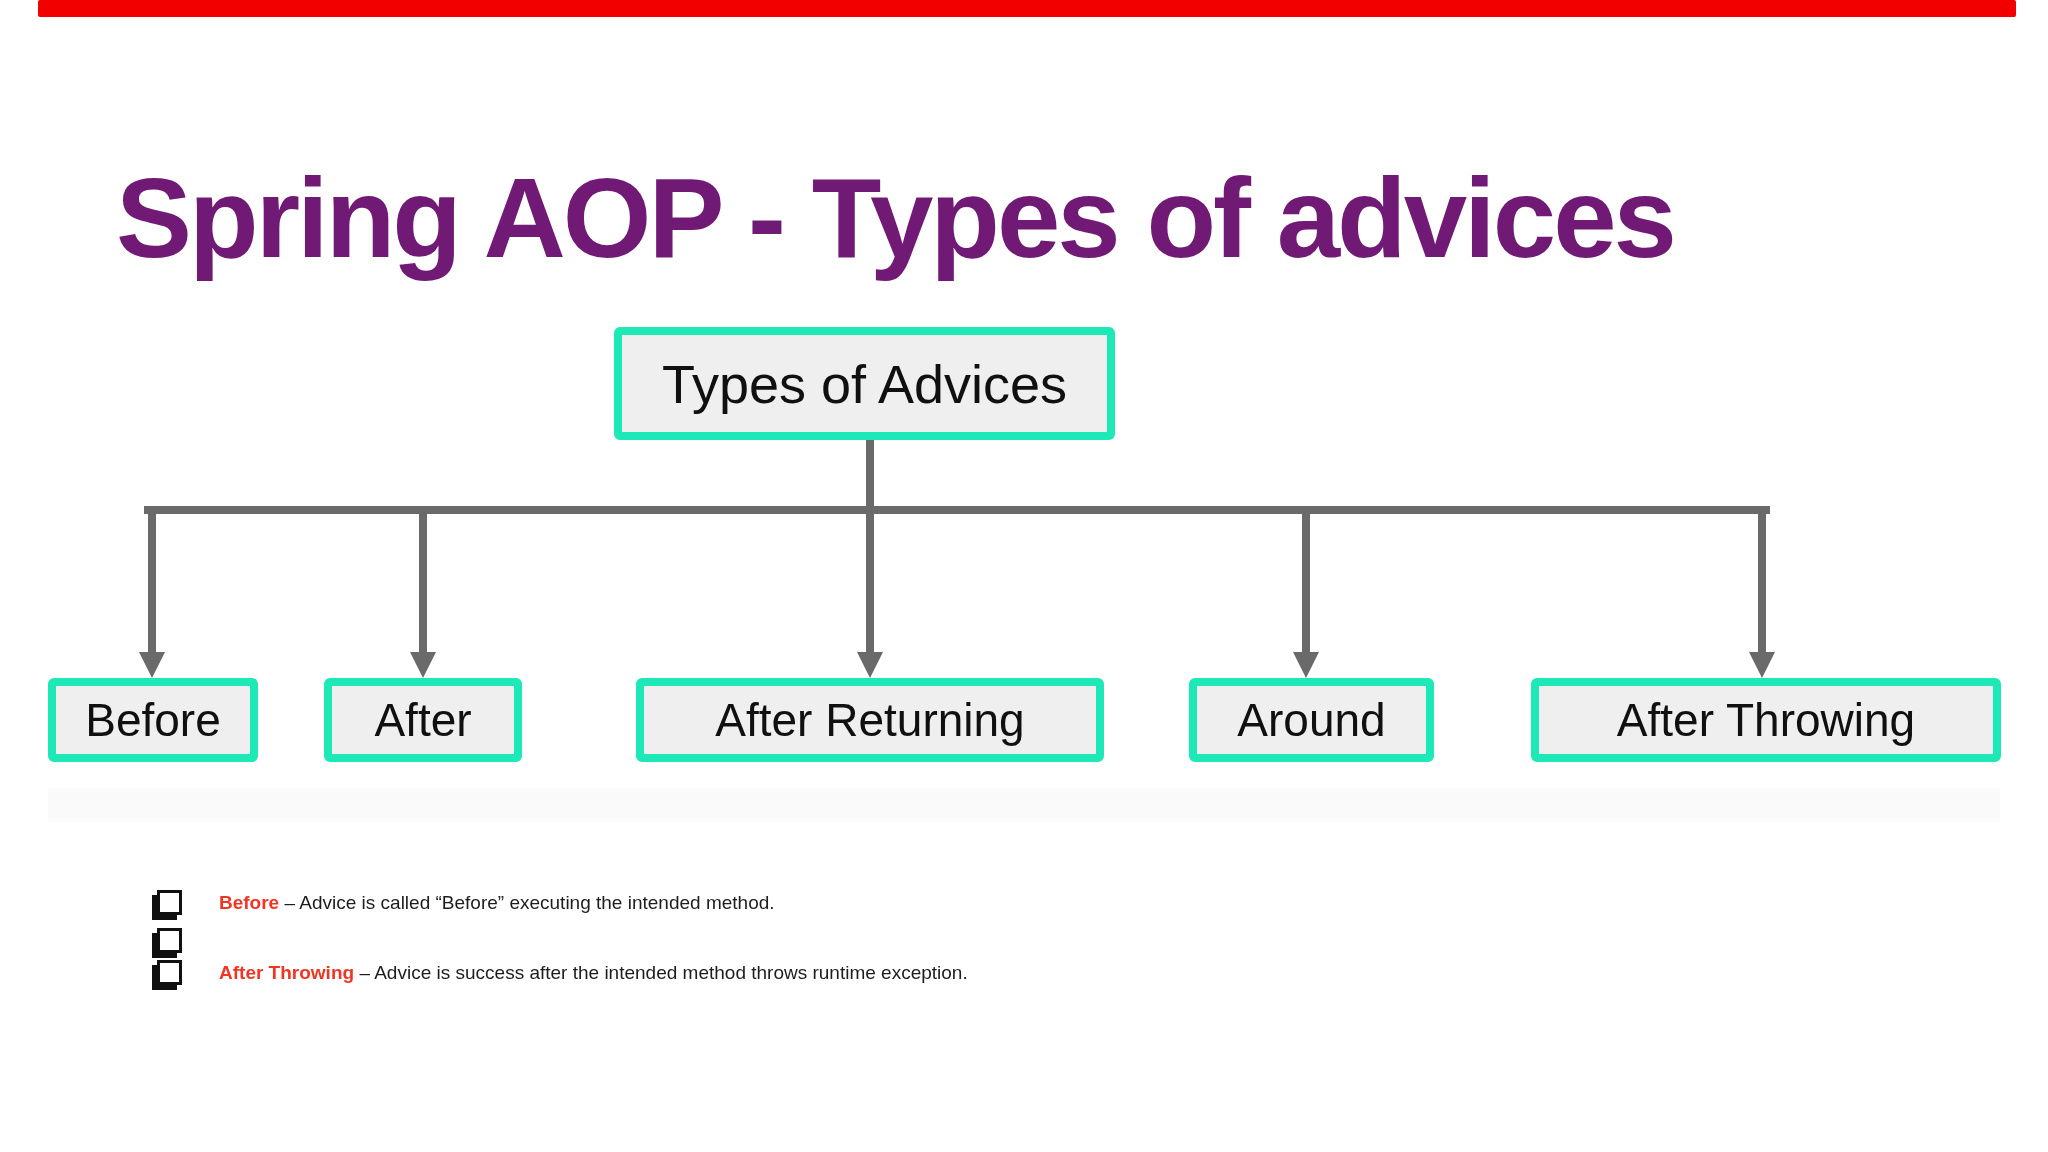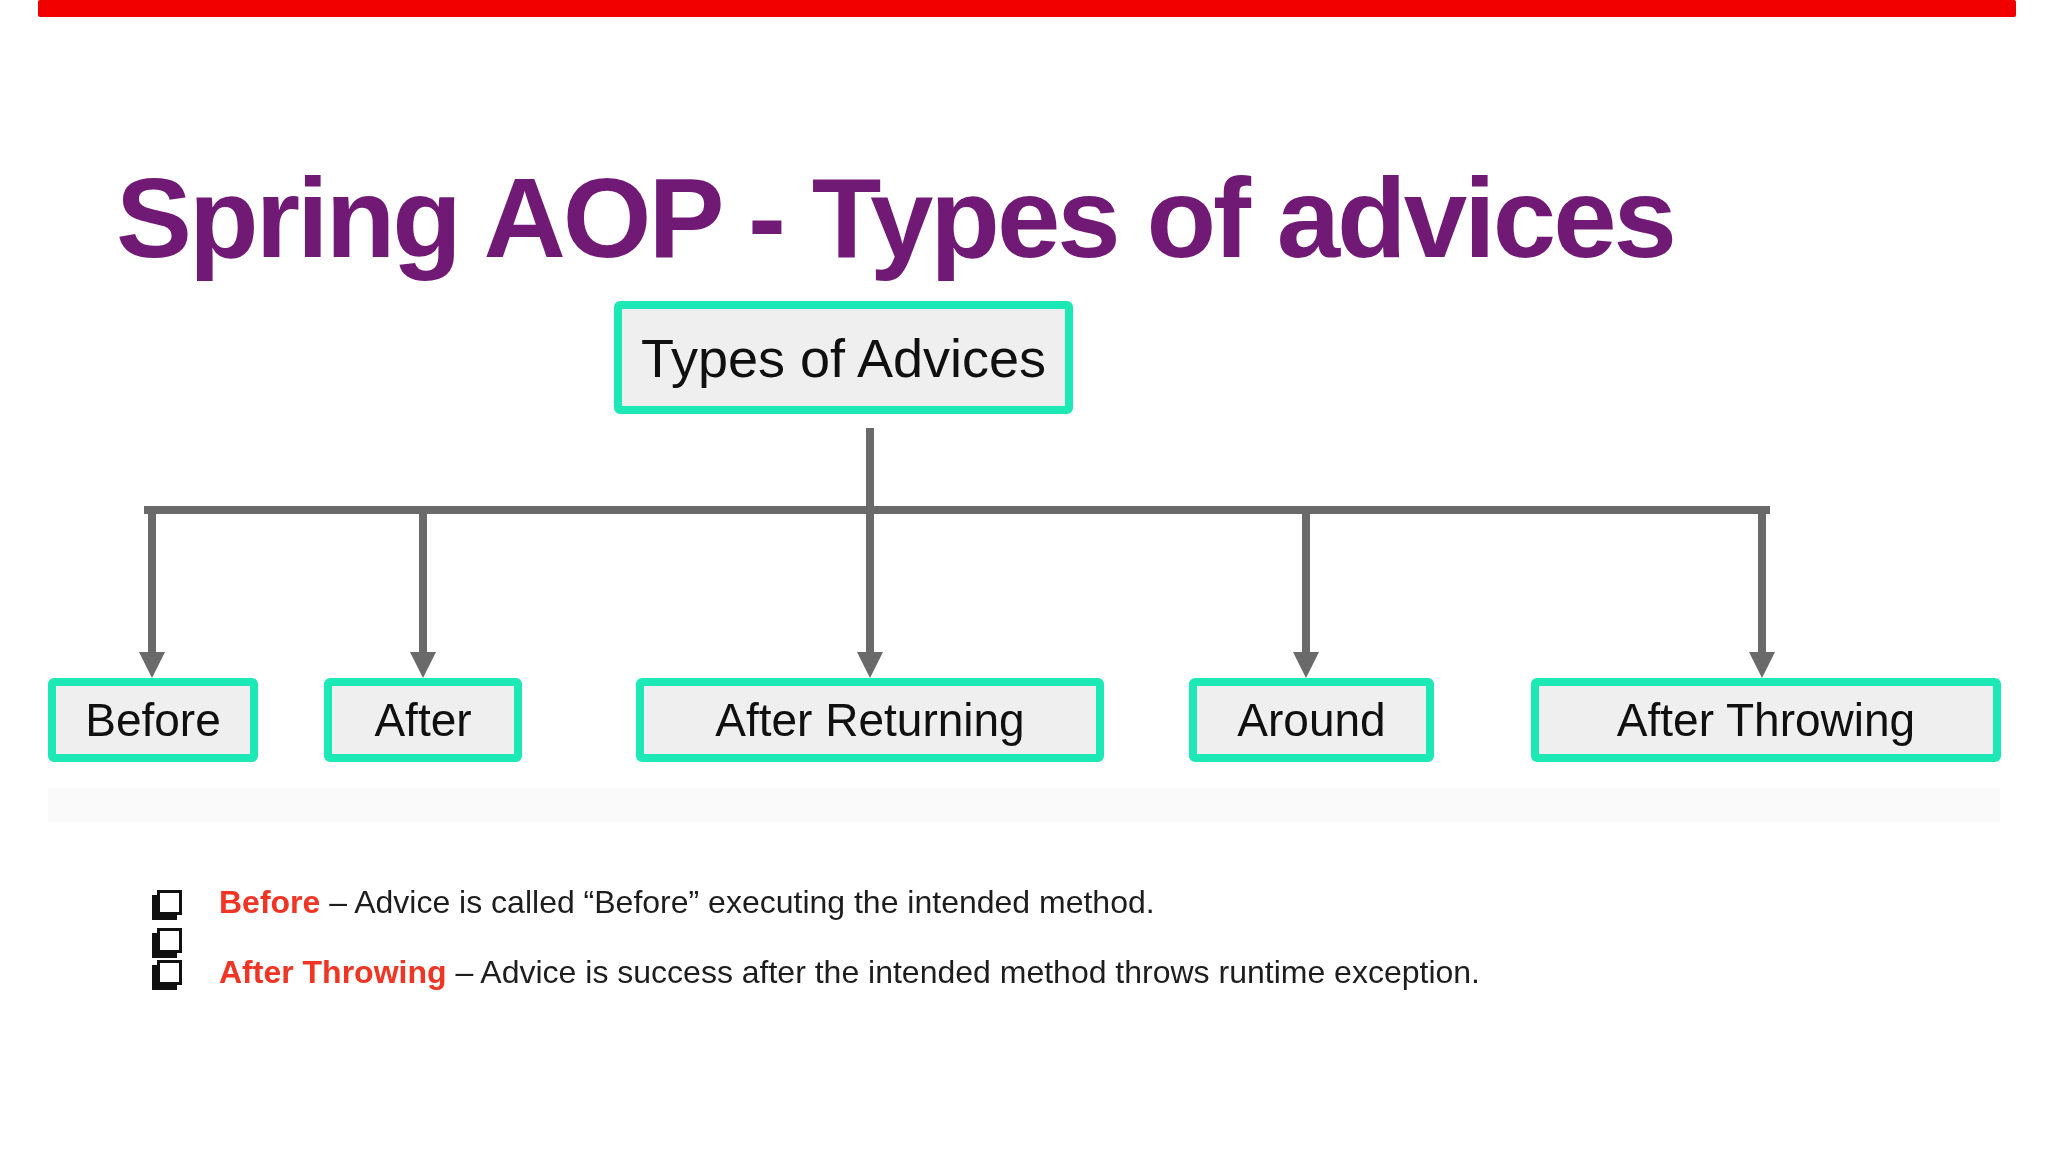--- a/index.html
+++ b/index.html
@@ -11,41 +11,41 @@
   .slide-title{
     position:absolute;left:92px;top:76px;width:1860px;
     font-size:114px;font-weight:bold;letter-spacing:-3px;color:#701a75;white-space:nowrap;margin-left:24px;
   }
   .node{
     position:absolute;box-sizing:border-box;background:#efefef;
     border:8px solid #1de9b6;border-radius:6px;
     display:flex;align-items:center;justify-content:center;
     color:#101010;white-space:nowrap;
   }
-  .node-root{left:614px;top:301px;width:459px;height:113px;font-size:54px;}
+  .node-root{left:614px;top:327px;width:501px;height:113px;font-size:54px;}
   .node-child{top:678px;height:84px;font-size:46px;}
   #b1{left:48px;width:210px;}
   #b2{left:324px;width:198px;}
   #b3{left:636px;width:468px;}
   #b4{left:1189px;width:245px;}
   #b5{left:1531px;width:470px;}
   .line{position:absolute;background:#6a6a6a;}
   .stem{left:866px;top:428px;width:8px;height:80px;}
   .hline{left:144px;top:506px;width:1626px;height:8px;}
   .drop{top:506px;width:8px;height:148px;}
   #d1{left:148px;} #d2{left:419px;} #d3{left:866px;} #d4{left:1302px;} #d5{left:1758px;}
   .arrowhead{
     position:absolute;top:652px;width:0;height:0;
     border-left:13px solid transparent;border-right:13px solid transparent;
     border-top:26px solid #6a6a6a;
   }
   #a1{left:139px;} #a2{left:410px;} #a3{left:857px;} #a4{left:1293px;} #a5{left:1749px;}
   .ghost-band{position:absolute;left:48px;top:788px;width:1952px;height:34px;background:#fafafa;}
   .advice-list{position:absolute;left:152px;top:884px;width:1760px;}
-  .advice-item{display:flex;align-items:flex-start;font-size:32px;line-height:37px;margin:0 0 1px 0;}
+  .advice-item{display:flex;align-items:flex-start;font-size:19px;line-height:37px;margin:0 0 1px 0;}
   .bullet{
     flex:none;width:19px;height:19px;background:#ffffff;
     border:3px solid #101010;box-shadow:-5px 5px 0 0 #101010;
     margin:6px 37px 0 5px;
   }
   .term{font-weight:bold;color:#f03524;}
   .desc{color:#1d1d1d;}
 </style>
 </head>
 <body>

